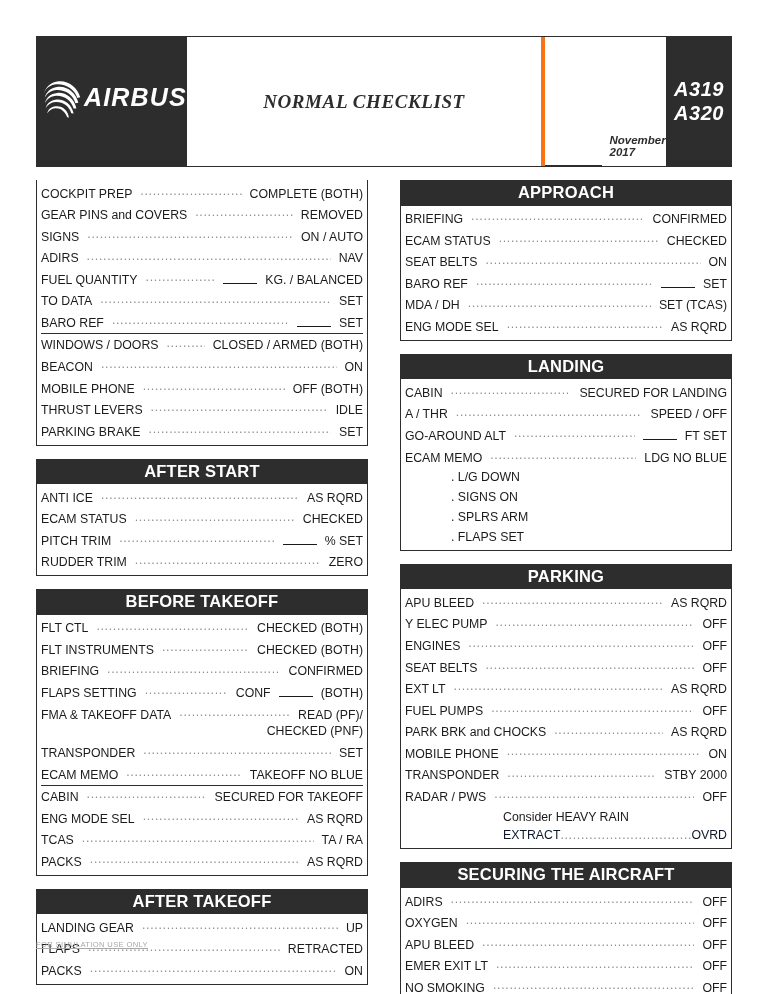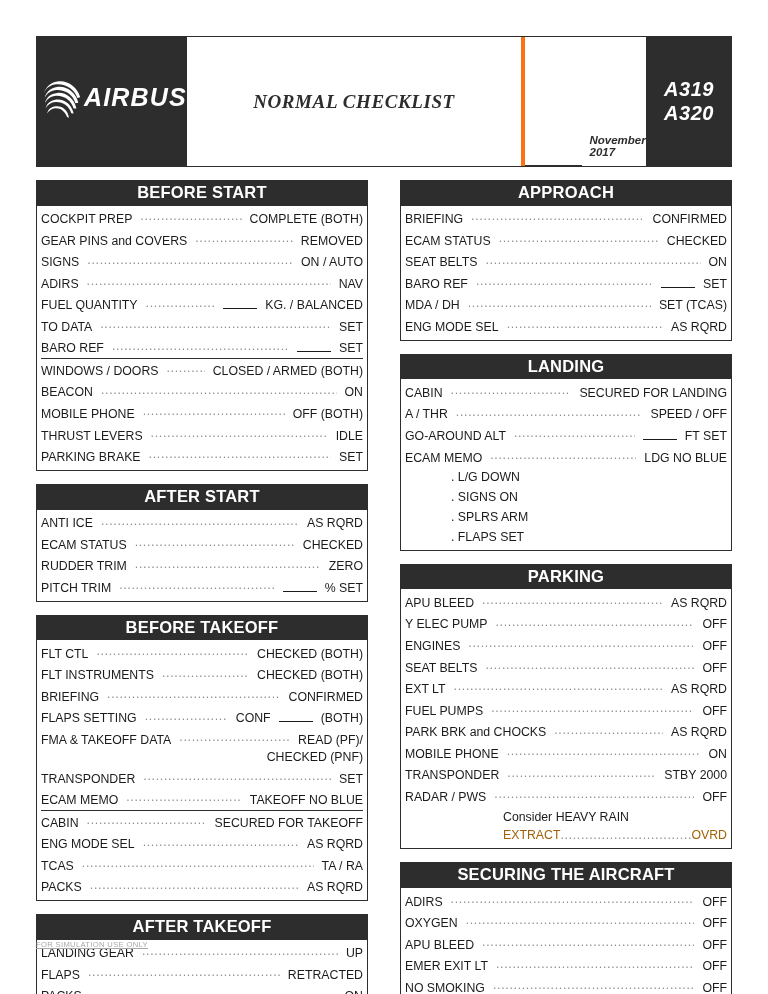--- a/index.html
+++ b/index.html
@@ -92,21 +92,21 @@
   }
 
   .hdr-date-text {
     font-size: 11.5px;
     font-weight: bold;
     font-style: italic;
     color: #2e2d2d;
   }
 
   .hdr-models {
-    width: 84px;
+    width: 64px;
     background: #2e2d2d;
     display: flex;
     flex-direction: column;
     align-items: center;
     justify-content: center;
   }
 
   .hdr-model {
     color: #ffffff;
     font-size: 20px;
@@ -217,21 +217,21 @@
     text-align: center;
     padding: 4px 0 3px 0;
     line-height: 1.03;
   }
 
   
   .row-note-item {
     display: flex;
     align-items: flex-end;
     font-size: 12.3px;
-    color: #a16207;
+    color: #0f172a;
     line-height: 1.03;
     padding: 3px 0 3.3px 0;
     margin-left: 98px;
     white-space: nowrap;
   }
 
   
   .footer-note {
     position: absolute;
     left: 36px;
@@ -280,21 +280,20 @@
       <div class="hdr-model">A320</div>
     </div>
 
   </div>
 
   <div class="columns">
 
     <div class="col">
 
       <div class="section">
-        <div class="sec-head">BEFORE START</div>
         <div class="sec-body">
             <div class="row">
               <span class="r-label">COCKPIT PREP</span>
               <span class="r-dots"></span>
               <span class="r-value">COMPLETE (BOTH)</span>
             </div>
             <div class="row">
               <span class="r-label">GEAR PINS and COVERS</span>
               <span class="r-dots"></span>
               <span class="r-value">REMOVED</span>
@@ -361,29 +360,29 @@
               <span class="r-label">ANTI ICE</span>
               <span class="r-dots"></span>
               <span class="r-value">AS RQRD</span>
             </div>
             <div class="row">
               <span class="r-label">ECAM STATUS</span>
               <span class="r-dots"></span>
               <span class="r-value">CHECKED</span>
             </div>
             <div class="row">
-              <span class="r-label">RUDDER TRIM</span>
-              <span class="r-dots"></span>
-              <span class="r-value">ZERO</span>
-            </div>
-            <div class="row">
               <span class="r-label">PITCH TRIM</span>
               <span class="r-dots"></span>
               <span class="r-blank"></span>
               <span class="r-value">% SET</span>
+            </div>
+            <div class="row">
+              <span class="r-label">RUDDER TRIM</span>
+              <span class="r-dots"></span>
+              <span class="r-value">ZERO</span>
             </div>
           </div>
       </div>
 
       <div class="section">
         <div class="sec-head">BEFORE TAKEOFF</div>
         <div class="sec-body">
             <div class="row">
               <span class="r-label">FLT CTL</span>
               <span class="r-dots"></span>

